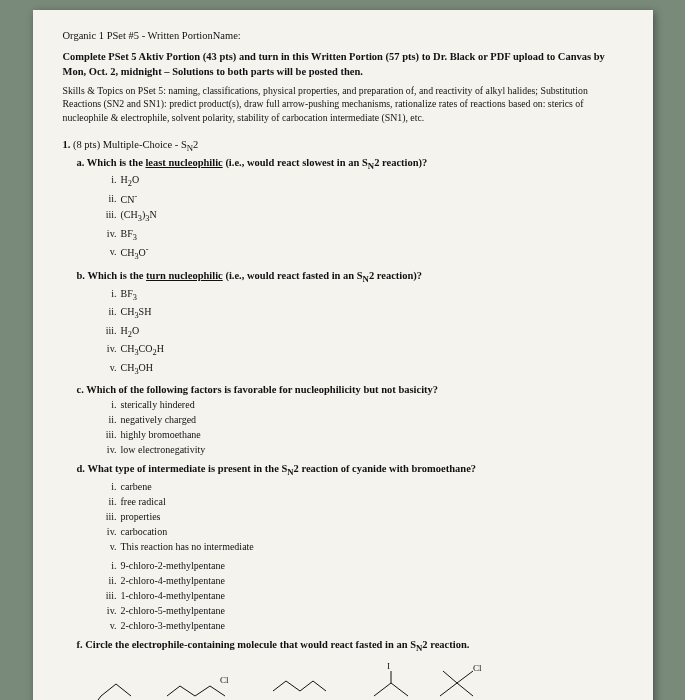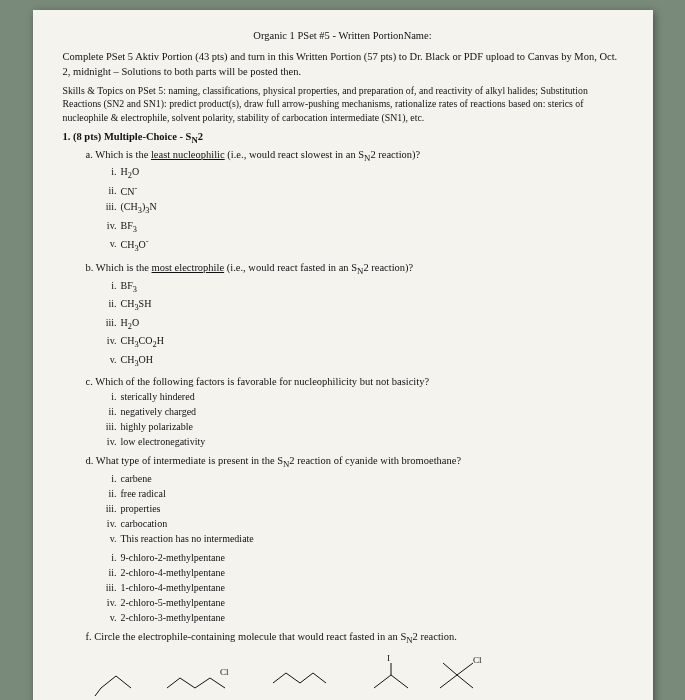--- a/index.html
+++ b/index.html
@@ -18,43 +18,42 @@
       width: 620px;
       min-height: 680px;
       padding: 18px 30px 18px 30px;
       box-shadow: 2px 2px 8px rgba(0,0,0,0.4);
       font-size: 10.5px;
       color: #111;
       line-height: 1.45;
     }
     .header {
       display: flex;
-      justify-content: center;
+      justify-content: flex-start;
       margin-bottom: 6px;
       font-size: 10.5px;
     }
     .intro-bold {
-      font-weight: normal;
+      font-weight: bold;
       margin-bottom: 4px;
       font-size: 10.5px;
     }
     .skills-text {
       font-size: 9.8px;
-      margin-bottom: 4px;
+      margin-bottom: 12px;
       line-height: 1.4;
     }
     .question-block { margin-bottom: 6px; }
     .part {
       margin-left: 14px;
       margin-bottom: 4px;
     }
     .part-label {
-      font-weight: normal;
-      font-size: 10.5px;
-      margin-left: 9px;
+      font-weight: bold;
+      font-size: 10.5px;
     }
     .sub-items {
       margin-left: 22px;
       list-style: none;
     }
     .sub-items li {
       font-size: 10px;
       line-height: 1.5;
     }
     .sub-items li.roman {
@@ -84,21 +83,21 @@
     <span>Organic 1 PSet #5 - Written Portion</span>
     <span>Name:</span>
   </div>
 
   <div class="intro-bold">Complete PSet 5 Aktiv Portion (43 pts) and turn in this Written Portion (57 pts) to Dr. Black or PDF upload to Canvas by Mon, Oct. 2, midnight – Solutions to both parts will be posted then.</div>
 
   <div class="skills-text">Skills &amp; Topics on PSet 5: naming, classifications, physical properties, and preparation of, and reactivity of alkyl halides; Substitution Reactions (SN2 and SN1): predict product(s), draw full arrow-pushing mechanisms, rationalize rates of reactions based on: sterics of nucleophile &amp; electrophile, solvent polarity, stability of carbocation intermediate (SN1), etc.</div>
 
   <div class="question-block">
     <span style="font-weight:bold;">1. </span>
-    <span style="font-weight:bold;">(8 pts) Multiple-Choice - S<sub>N</sub>2</span>
+    <span style="font-weight:normal;">(8 pts) Multiple-Choice - S<sub>N</sub>2</span>
 
     
     <div class="part">
       <span class="part-label">a. Which is the <span class="underline">least nucleophilic</span> (i.e., would react slowest in an S<sub>N</sub>2 reaction)?</span>
       <ul class="sub-items">
         <li class="roman">
             <span class="roman-num">i.</span>
             <span>H<sub>2</sub>O</span>
           </li>
         <li class="roman">
@@ -115,21 +114,21 @@
           </li>
         <li class="roman">
             <span class="roman-num">v.</span>
             <span>CH<sub>3</sub>O<sup>-</sup></span>
           </li>
       </ul>
     </div>
 
     
     <div class="part">
-      <span class="part-label">b. Which is the <span class="underline">most electrophile</span> (i.e., would react fasted in an S<sub>N</sub>2 reaction)?</span>
+      <span class="part-label">b. Which is the <span class="underline">turn nucleophilic</span> (i.e., would react fasted in an S<sub>N</sub>2 reaction)?</span>
       <ul class="sub-items">
         <li class="roman">
             <span class="roman-num">i.</span>
             <span>BF<sub>3</sub></span>
           </li>
         <li class="roman">
             <span class="roman-num">ii.</span>
             <span>CH<sub>3</sub>SH</span>
           </li>
         <li class="roman">
@@ -154,21 +153,21 @@
         <li class="roman">
             <span class="roman-num">i.</span>
             <span>sterically hindered</span>
           </li>
         <li class="roman">
             <span class="roman-num">ii.</span>
             <span>negatively charged</span>
           </li>
         <li class="roman">
             <span class="roman-num">iii.</span>
-            <span>highly polarizable</span>
+            <span>highly bromoethane</span>
           </li>
         <li class="roman">
             <span class="roman-num">iv.</span>
             <span>low electronegativity</span>
           </li>
       </ul>
     </div>
 
     
     <div class="part">

